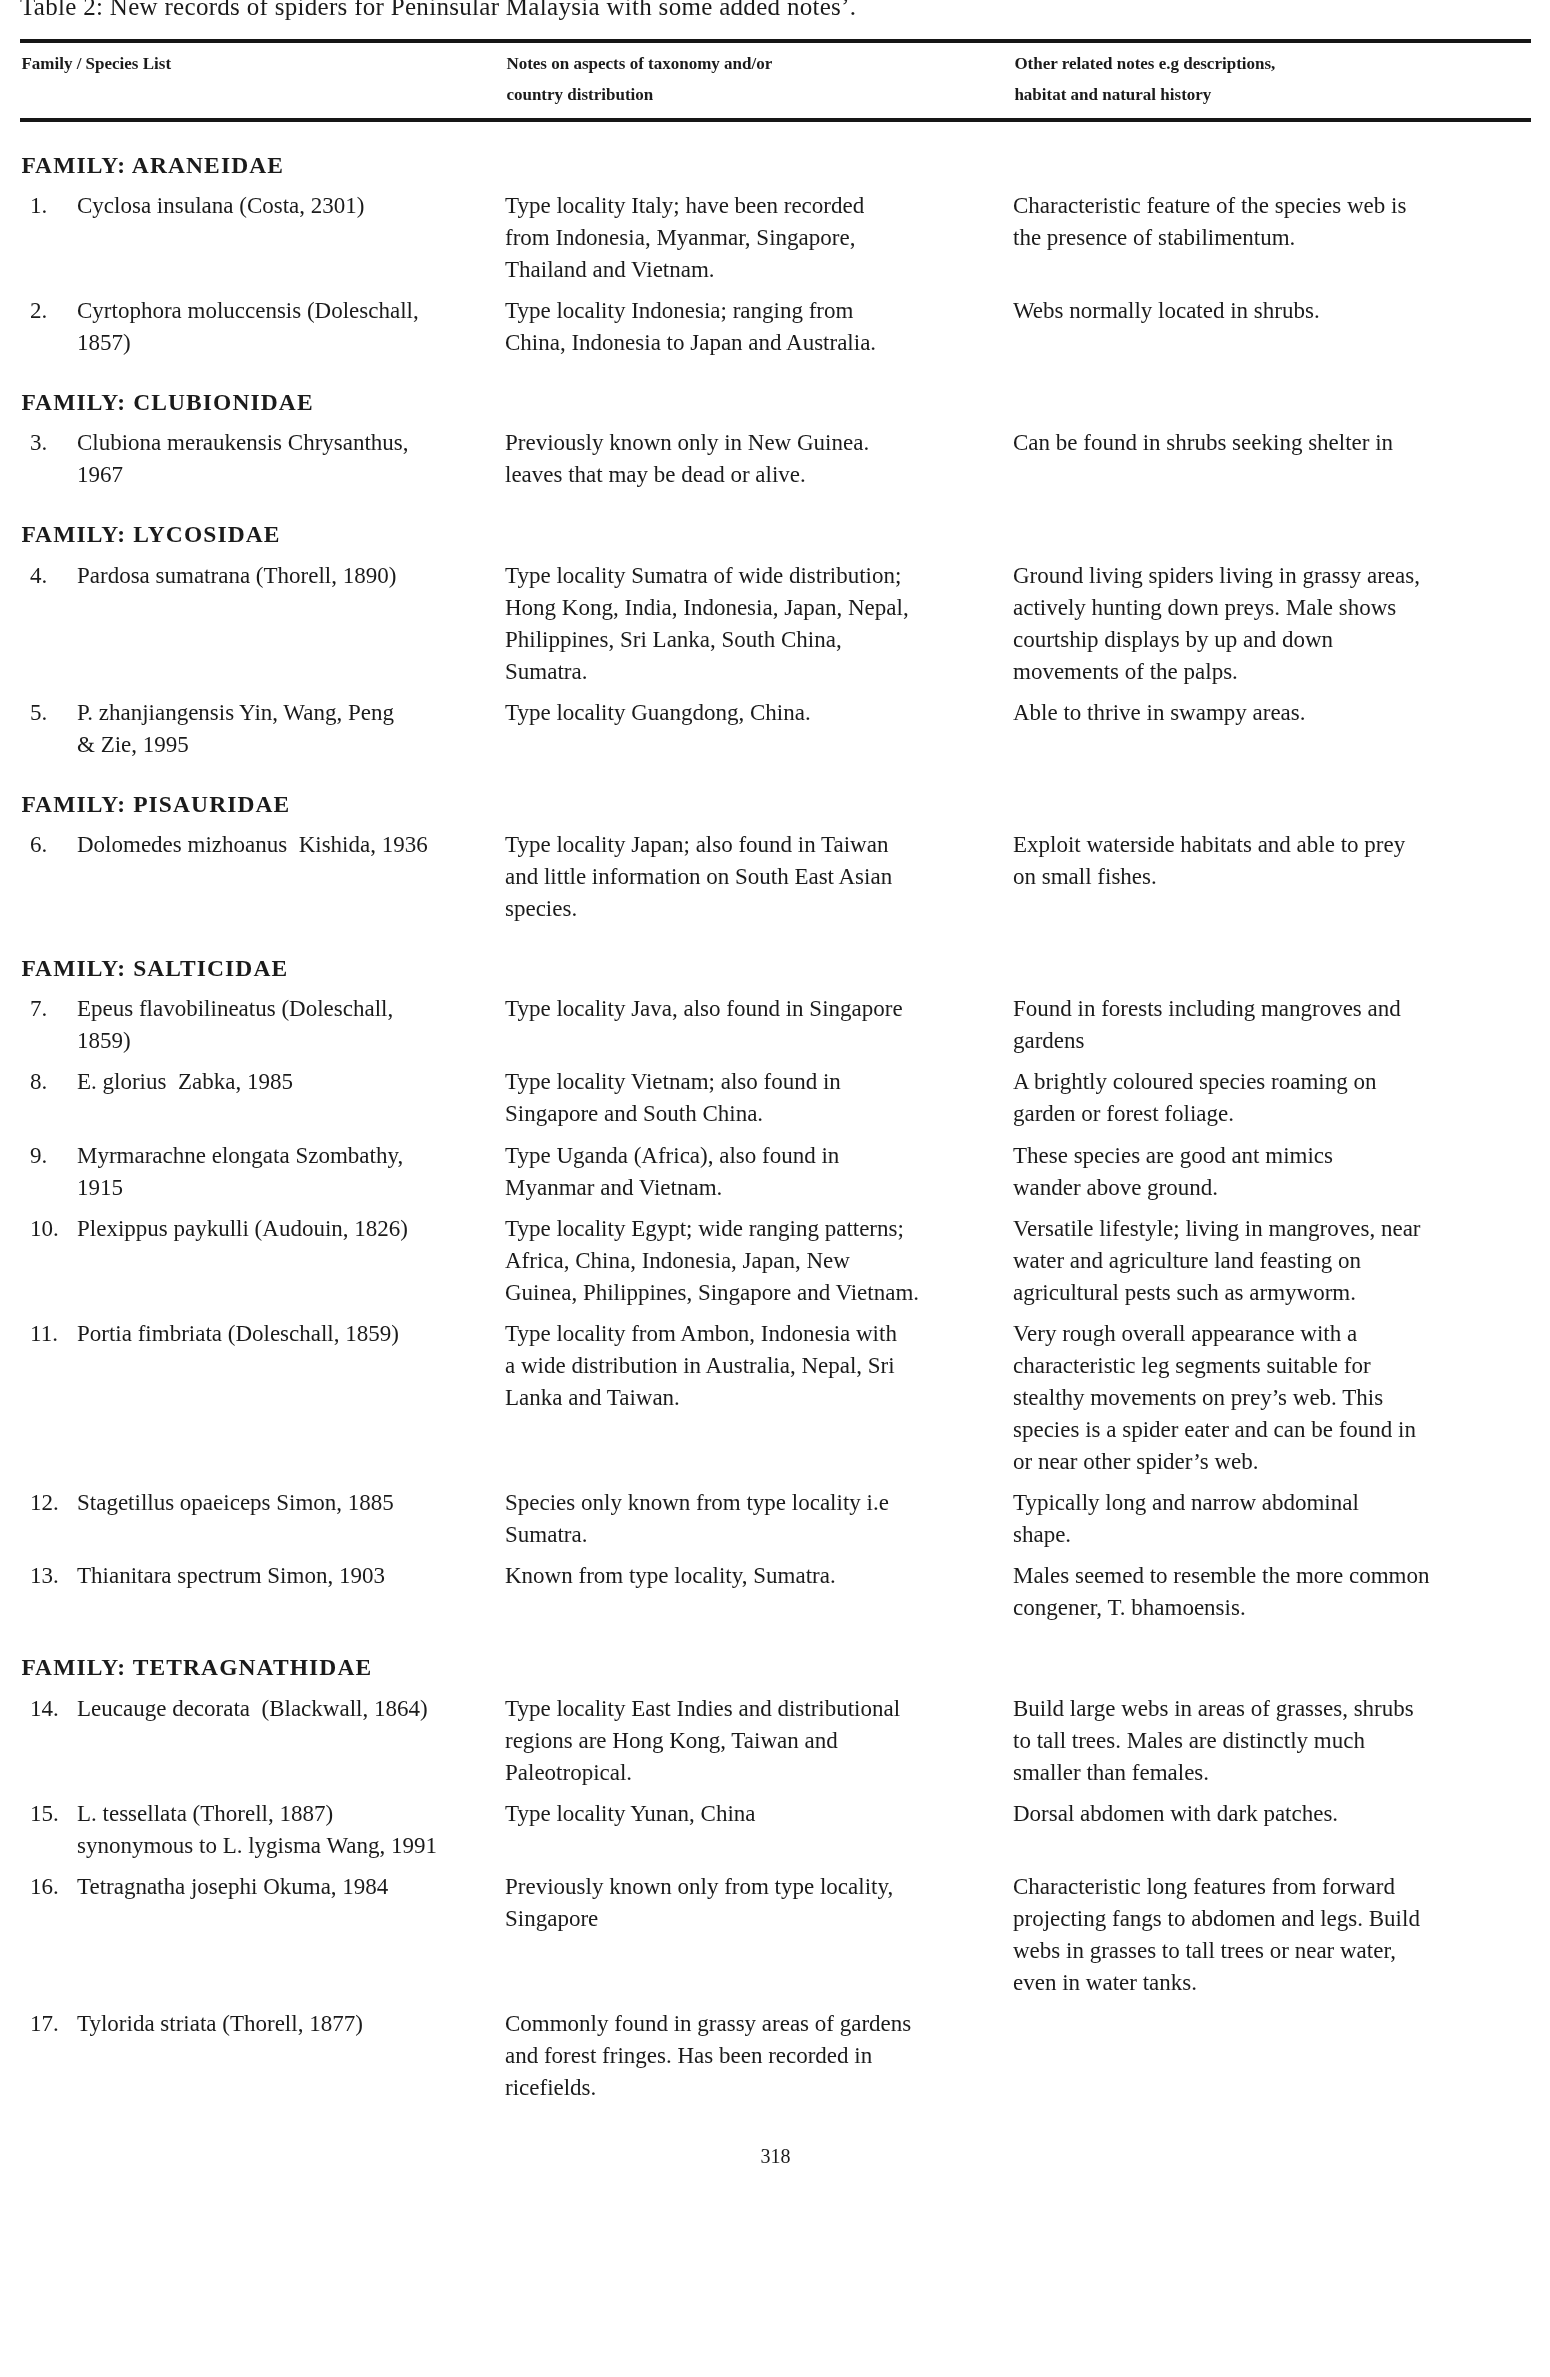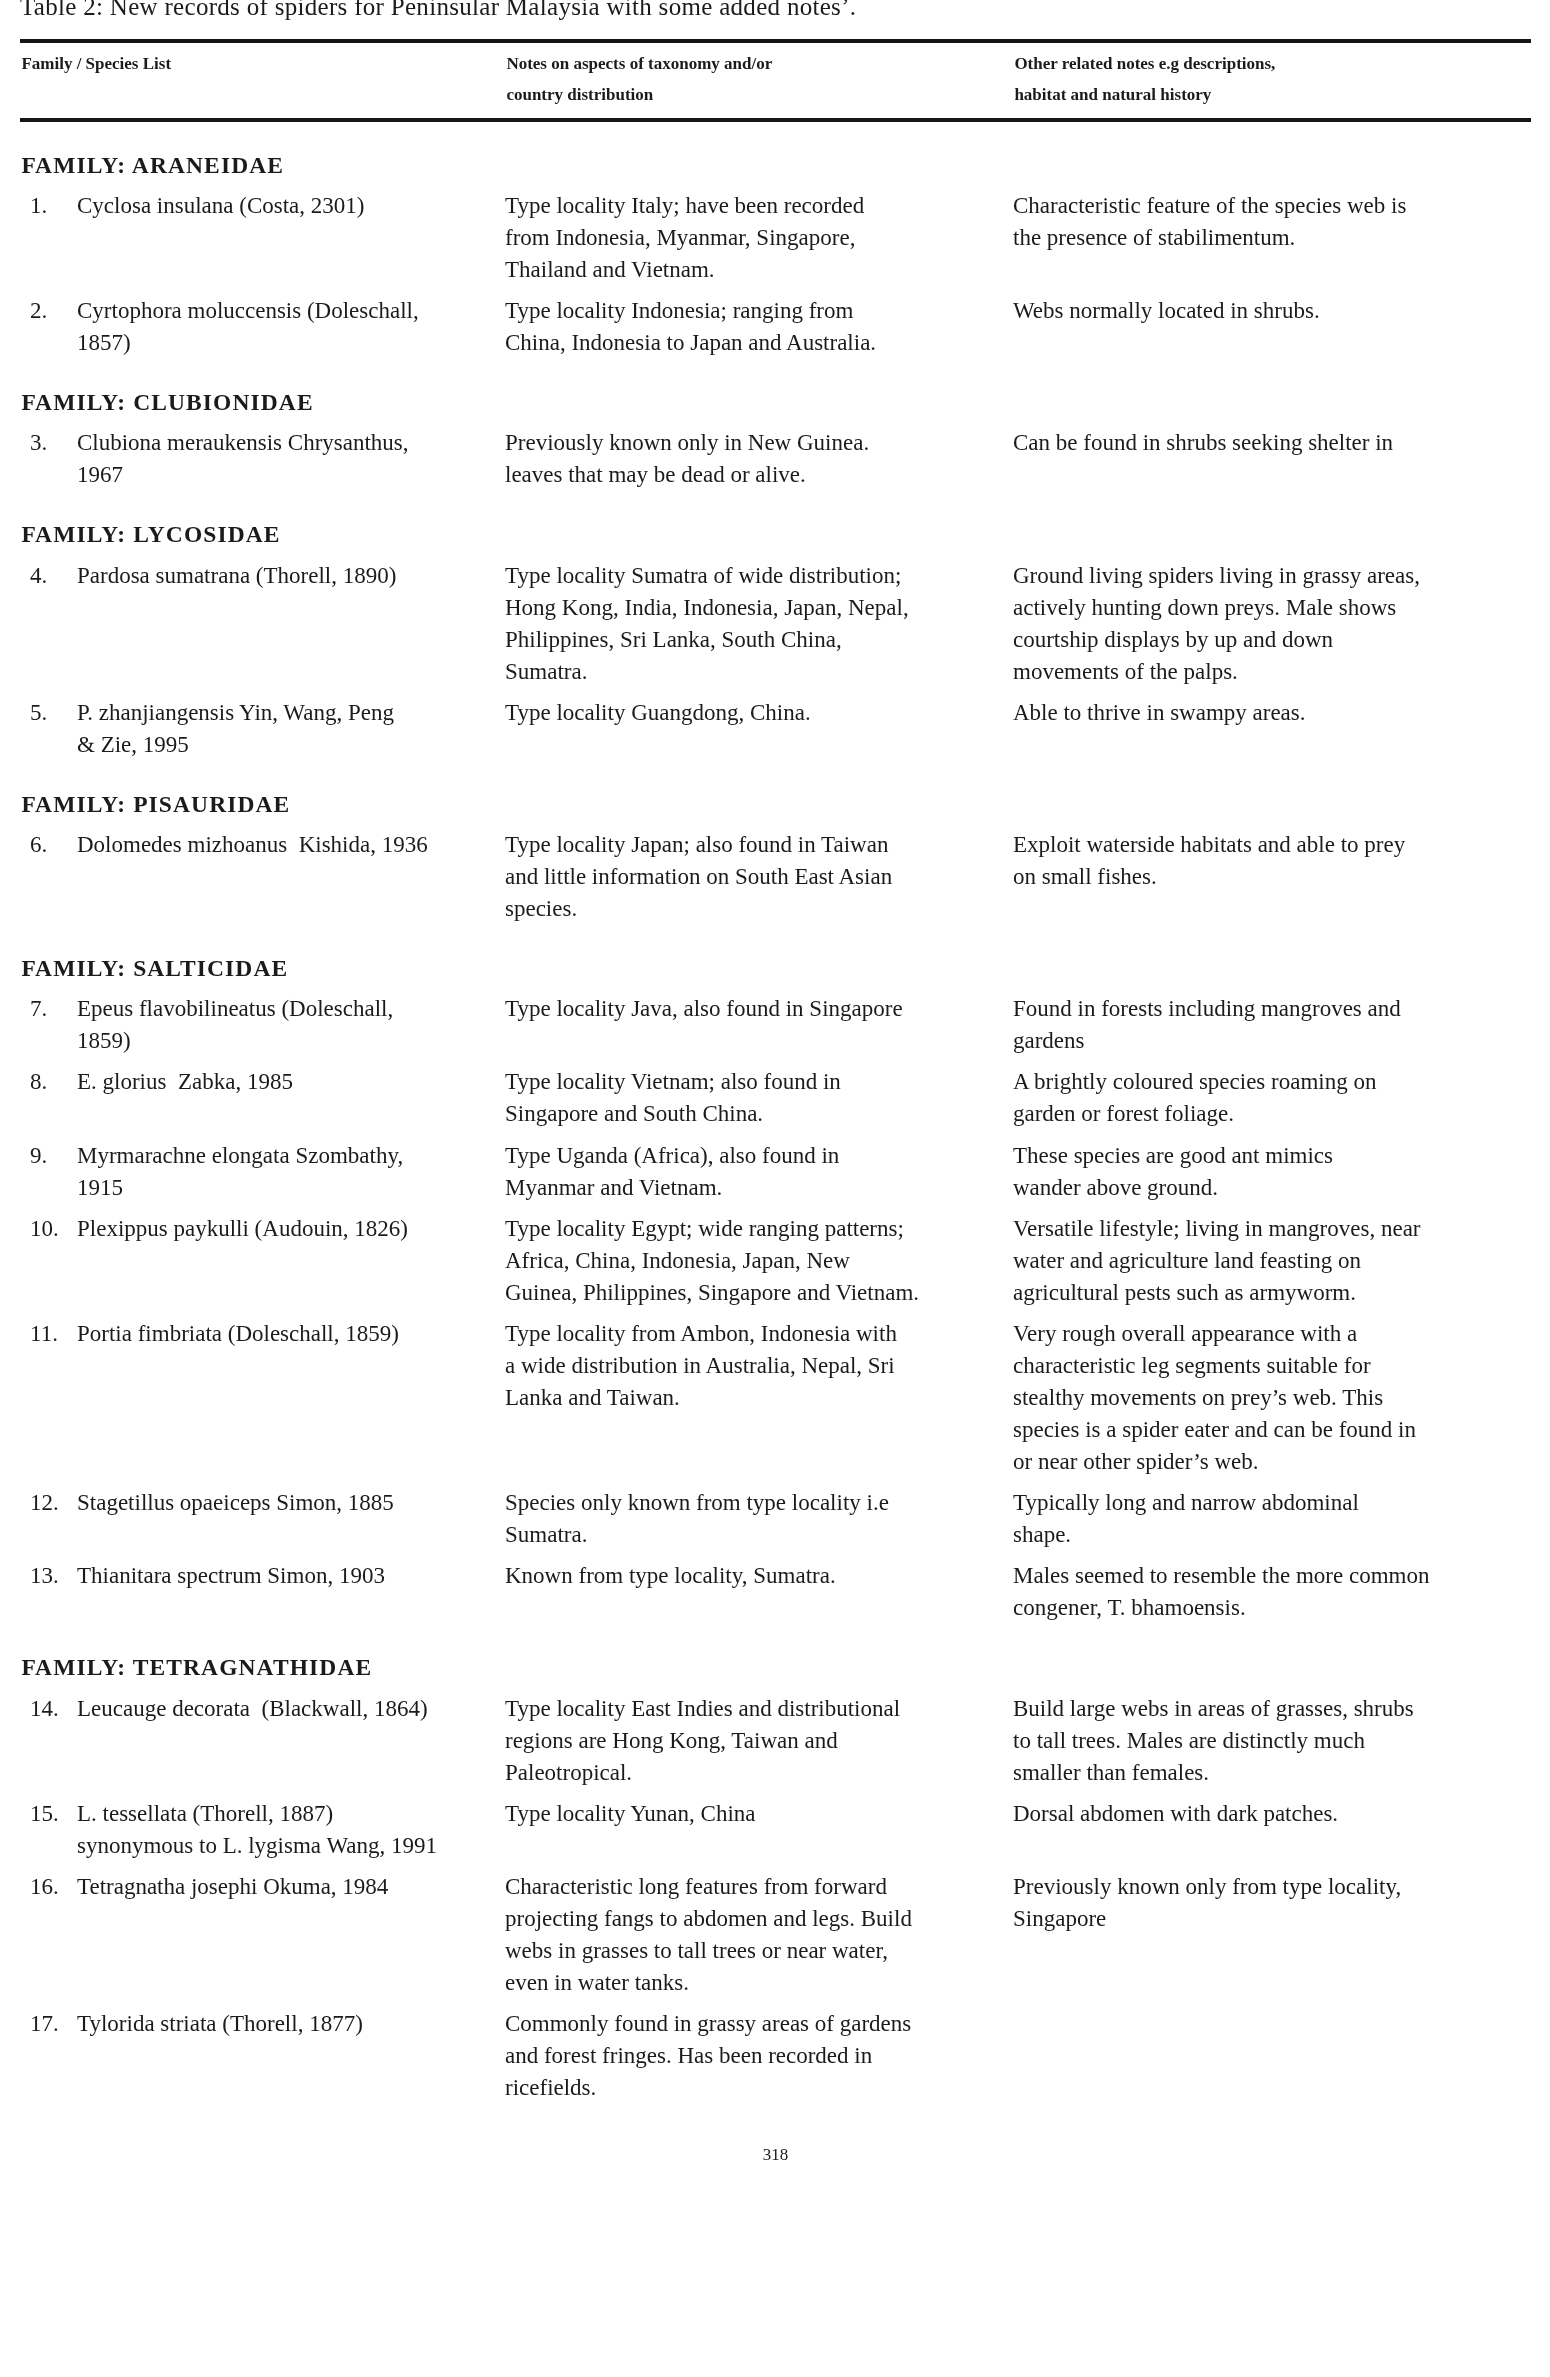--- a/index.html
+++ b/index.html
@@ -58,21 +58,21 @@
   .num {
     flex: 0 0 auto;
     width: 57px;
     padding-left: 10px;
     box-sizing: border-box;
   }
   .species { white-space: pre-wrap; }
 
   .page-number {
     text-align: center;
-    font-size: 17px;
+    font-size: 20px;
     margin-top: 41px;
   }
 </style>
 </head>
 <body>
 
 <div class="page">
 
   <div class="title">Table 2: New records of spiders for Peninsular Malaysia with some added notes’.</div>
 
@@ -292,26 +292,26 @@
     </div>
     <div class="cell col2">Type locality Yunan, China</div>
     <div class="cell col3">Dorsal abdomen with dark patches.</div>
   </div>
 
   <div class="grid-3 row">
     <div class="cell col1">
       <span class="num">16.</span>
       <span class="species">Tetragnatha josephi Okuma, 1984</span>
     </div>
+    <div class="cell col2">Previously known only from type locality,
+Singapore</div>
     <div class="cell col3">Characteristic long features from forward
 projecting fangs to abdomen and legs. Build
 webs in grasses to tall trees or near water,
 even in water tanks.</div>
-    <div class="cell col2">Previously known only from type locality,
-Singapore</div>
   </div>
 
   <div class="grid-3 row">
     <div class="cell col1">
       <span class="num">17.</span>
       <span class="species">Tylorida striata (Thorell, 1877)</span>
     </div>
     <div class="cell col3">Commonly found in grassy areas of gardens
 and forest fringes. Has been recorded in
 ricefields.</div>

